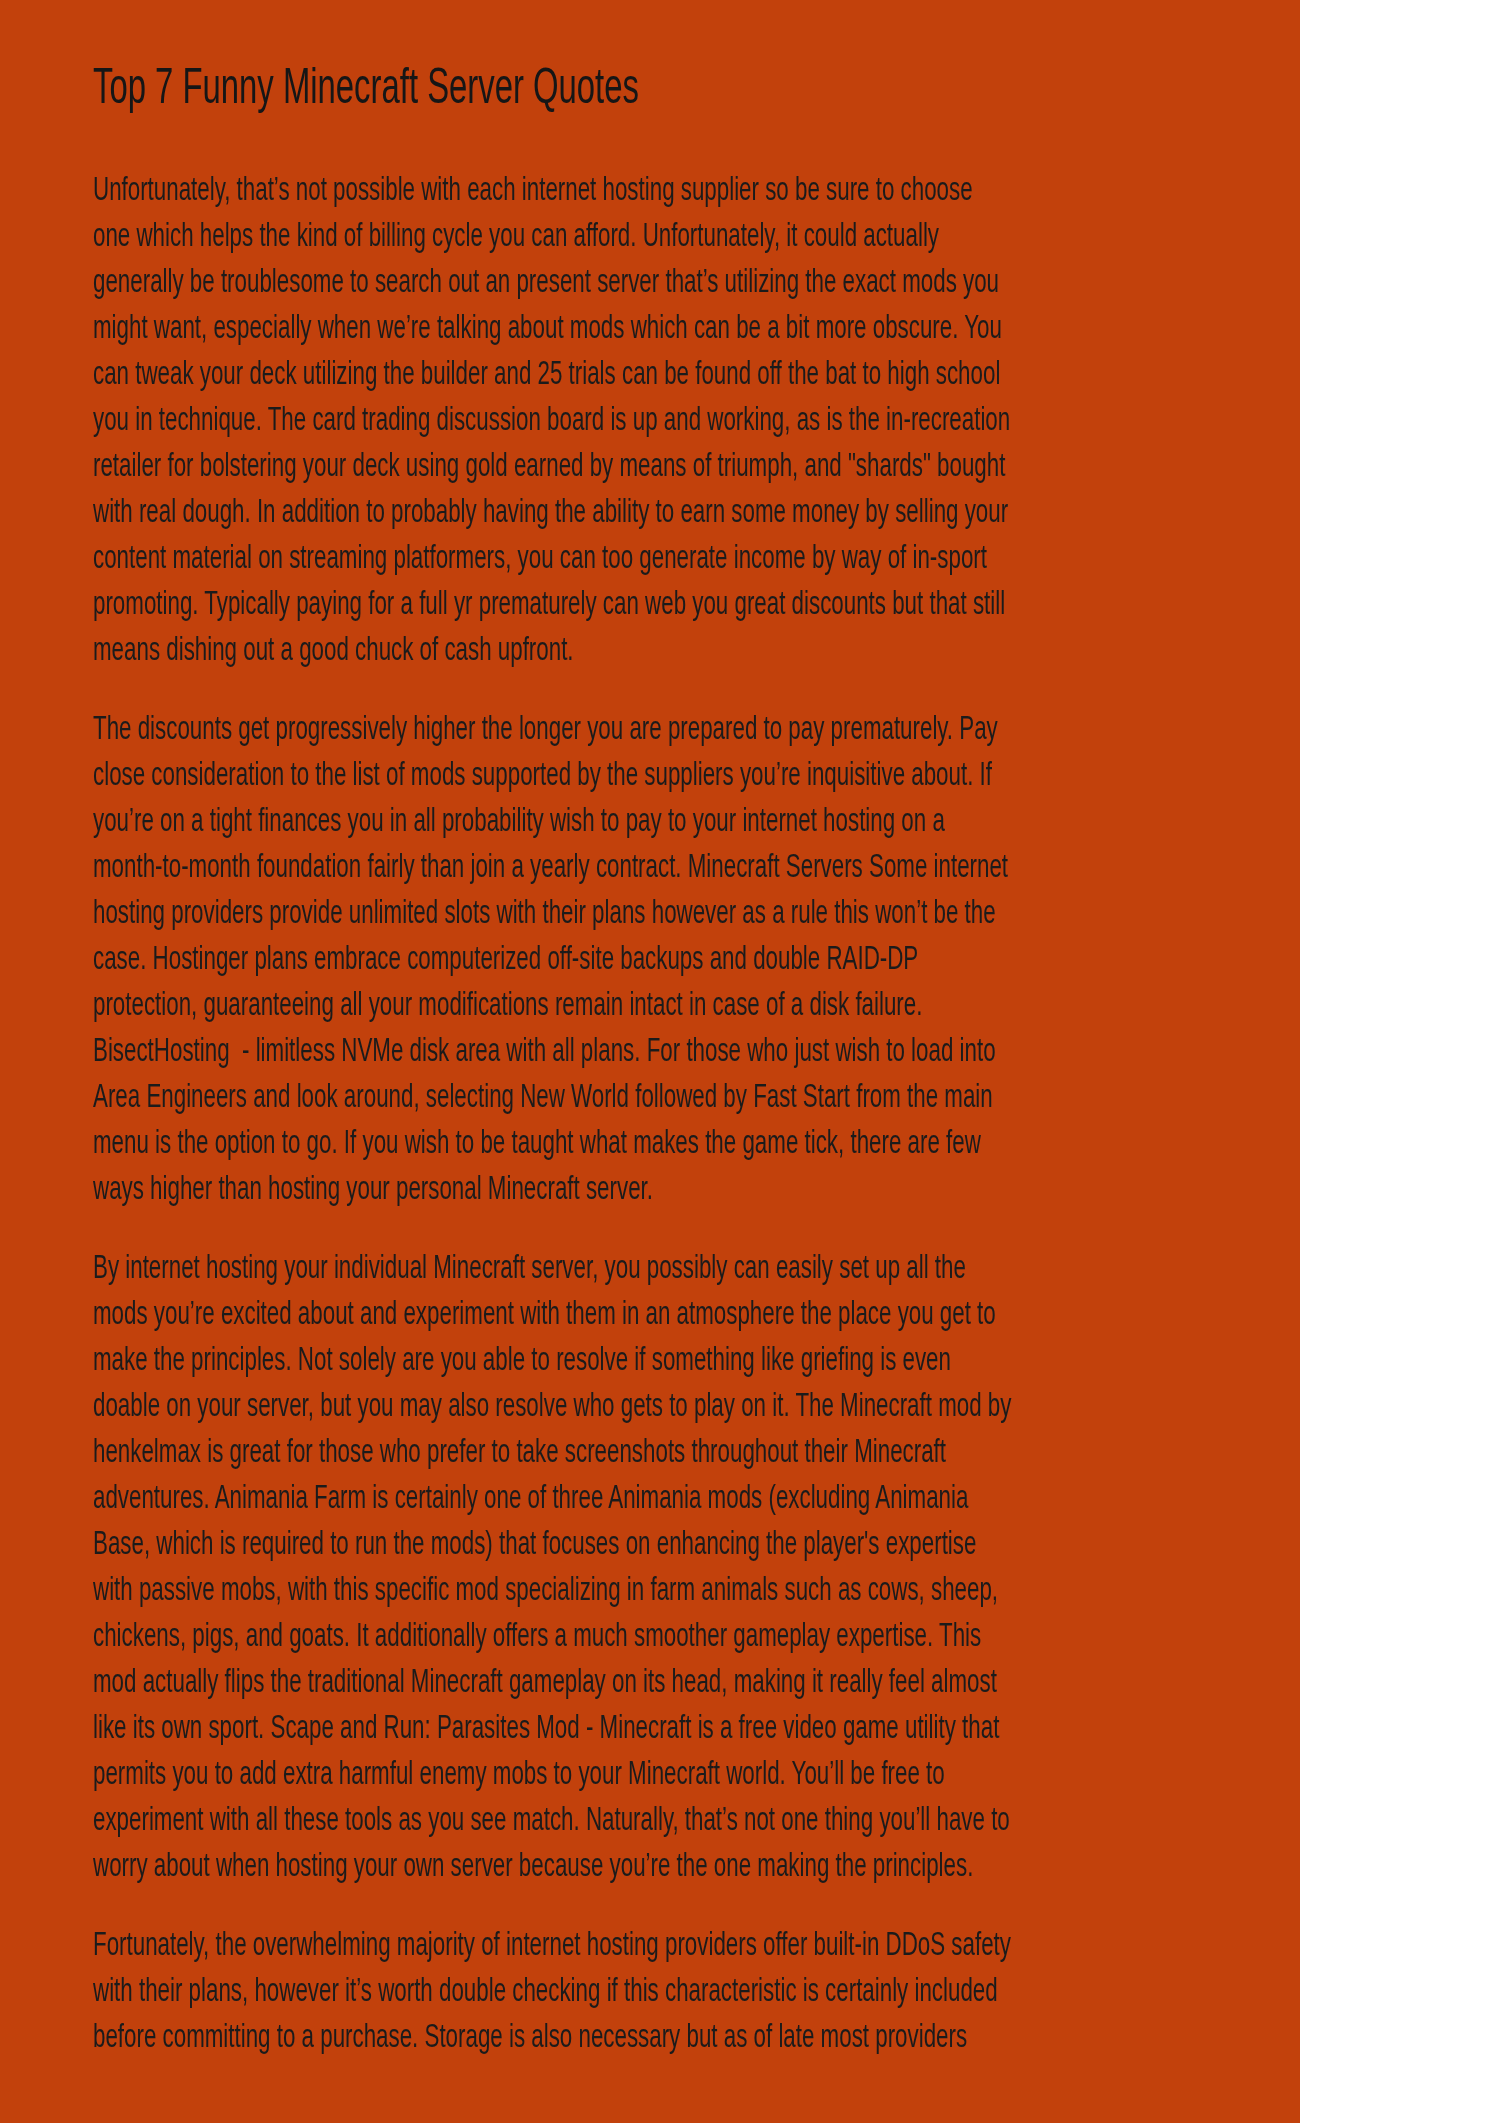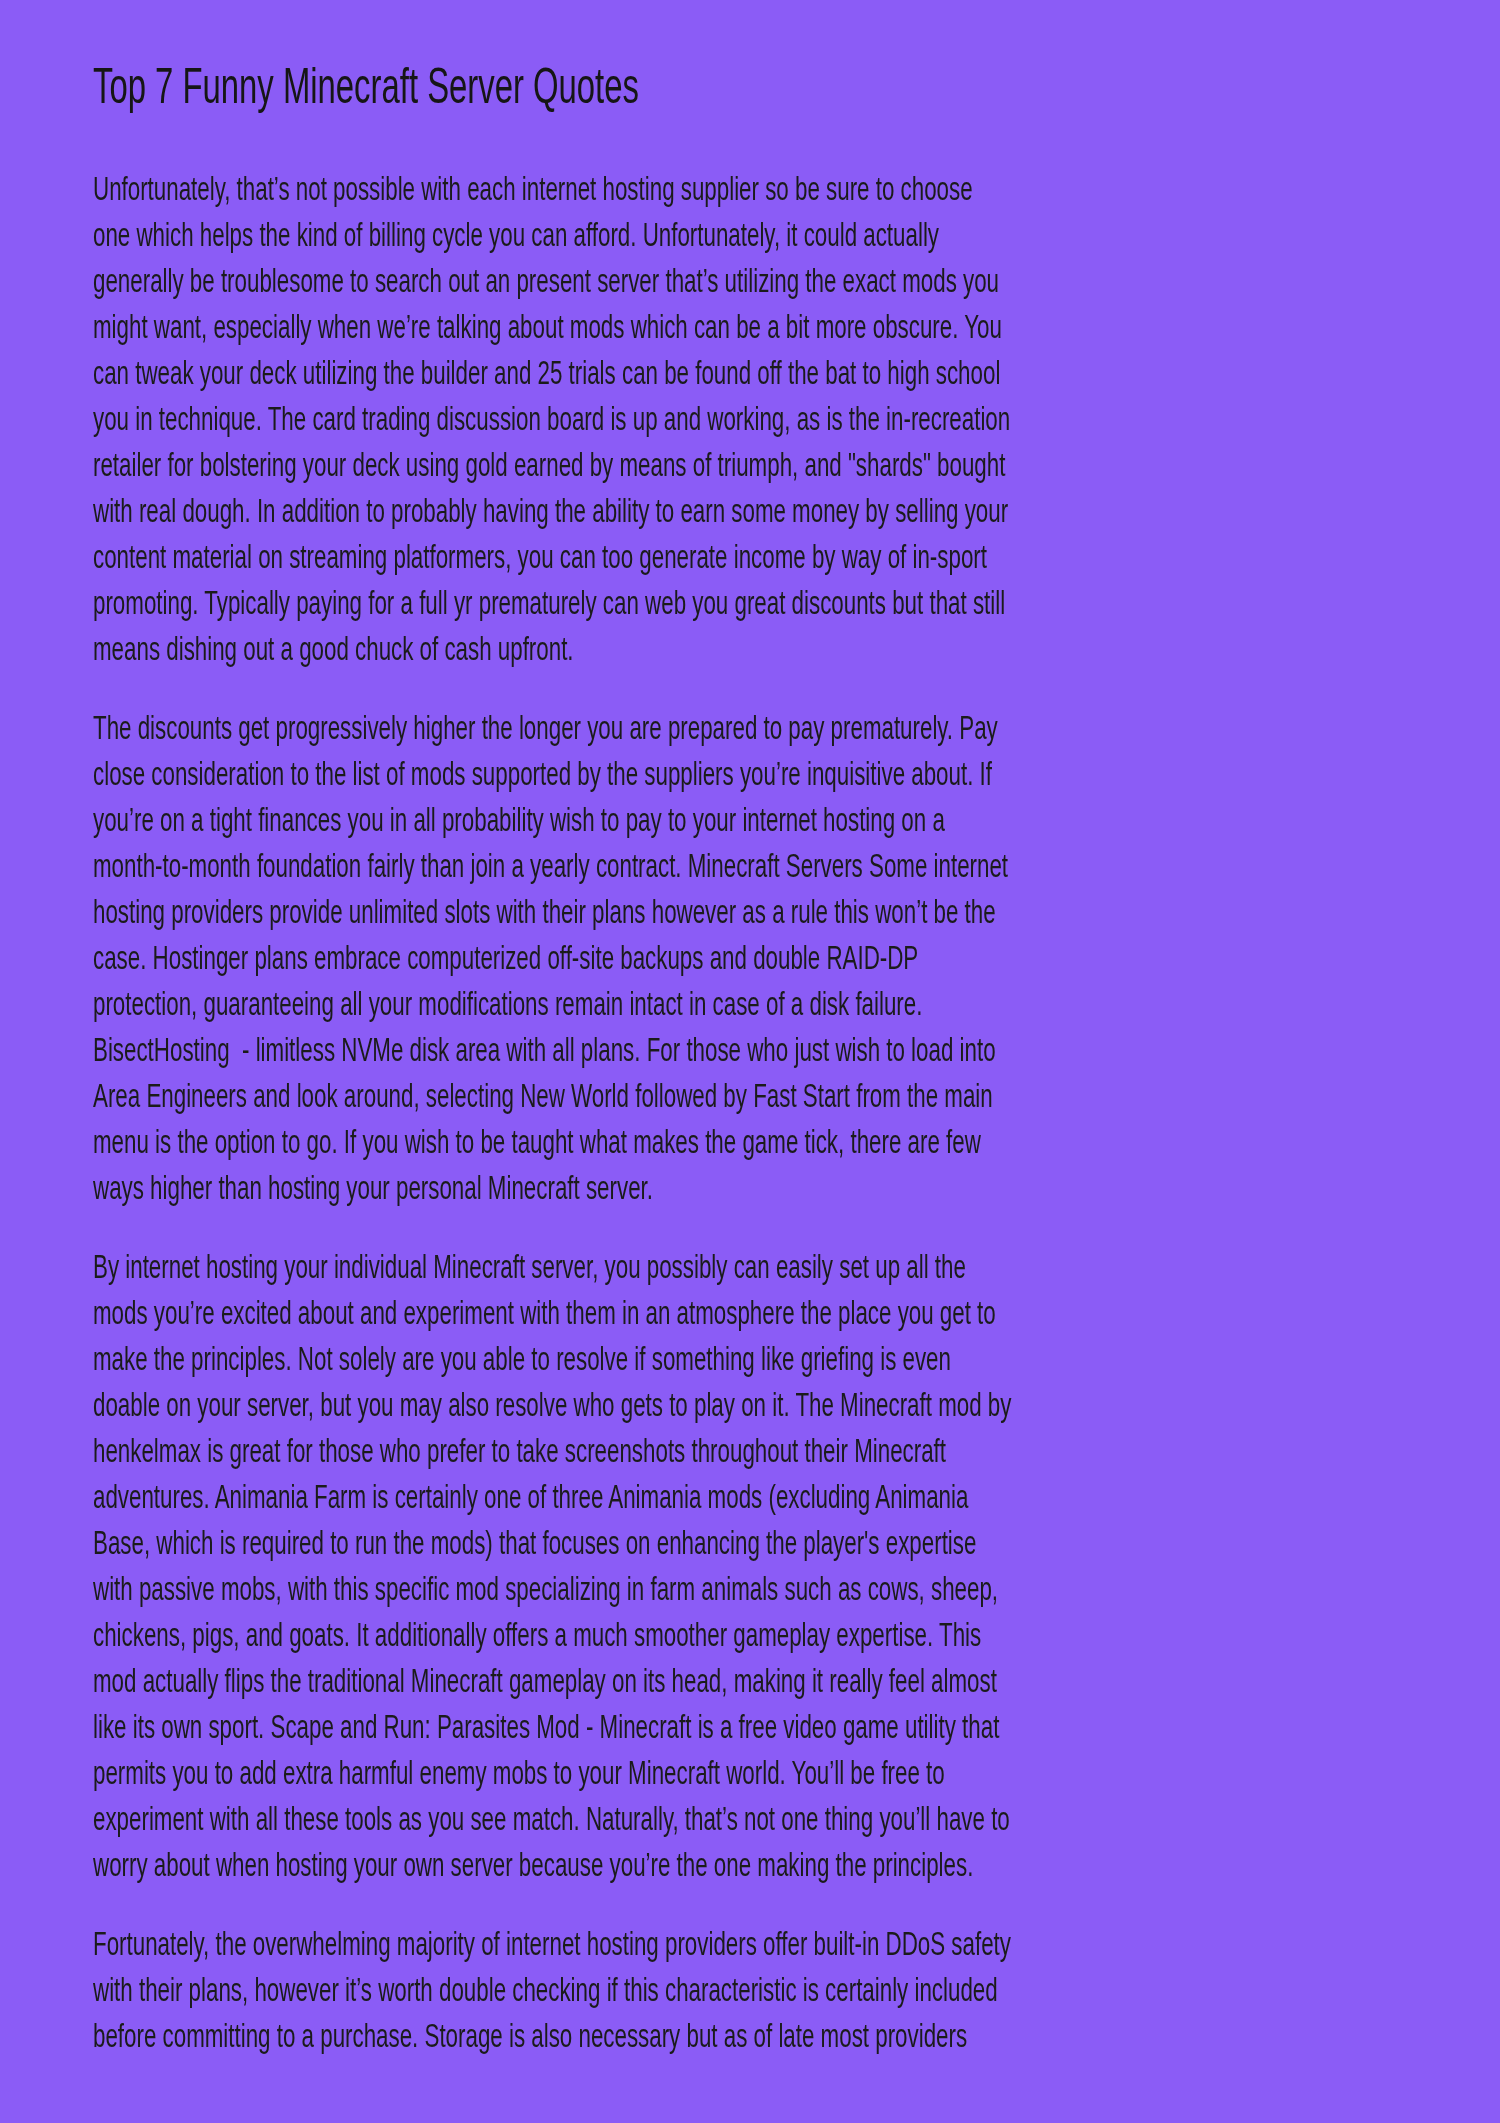--- a/index.html
+++ b/index.html
@@ -8,23 +8,23 @@
   }
   body {
     width: 1500px;
     height: 2123px;
     background: #ffffff;
     overflow: hidden;
     font-family: "Liberation Sans", "DejaVu Sans", sans-serif;
   }
   .page {
     position: relative;
-    width: 1500px;
+    width: 1300px;
     height: 2123px;
-    background: #8b5cf6;
+    background: #c2410c;
   }
   
   .content {
     width: 1400px;
     margin-left: 93px;
     padding-top: 56px;
     transform: scaleX(0.657);
     transform-origin: 0 0;
     color: #1b1b1b;
   }

